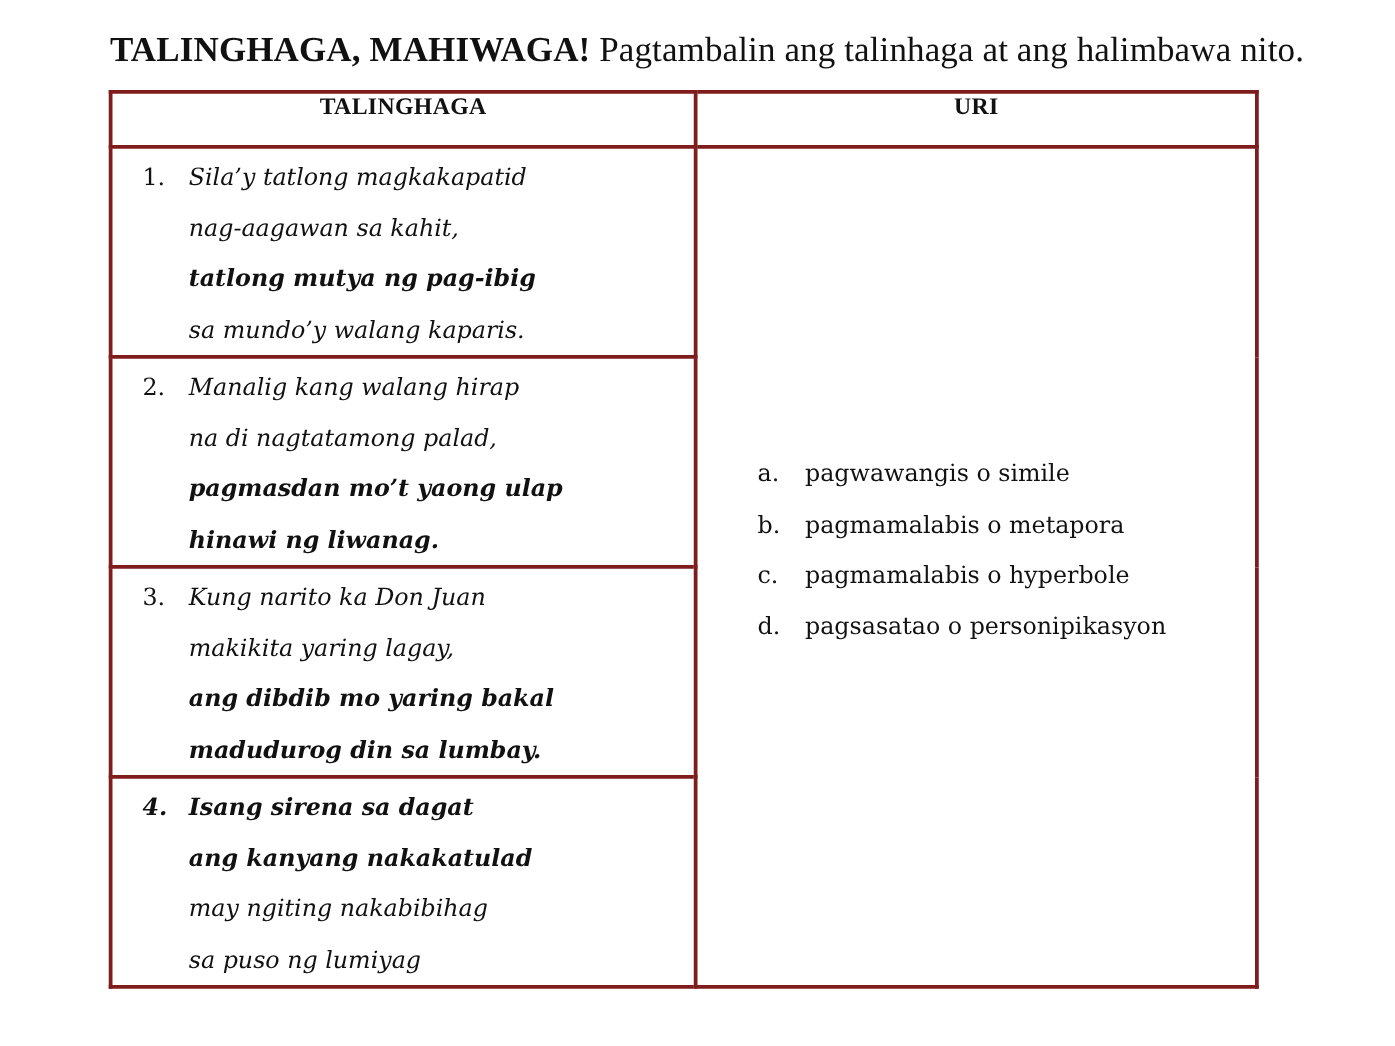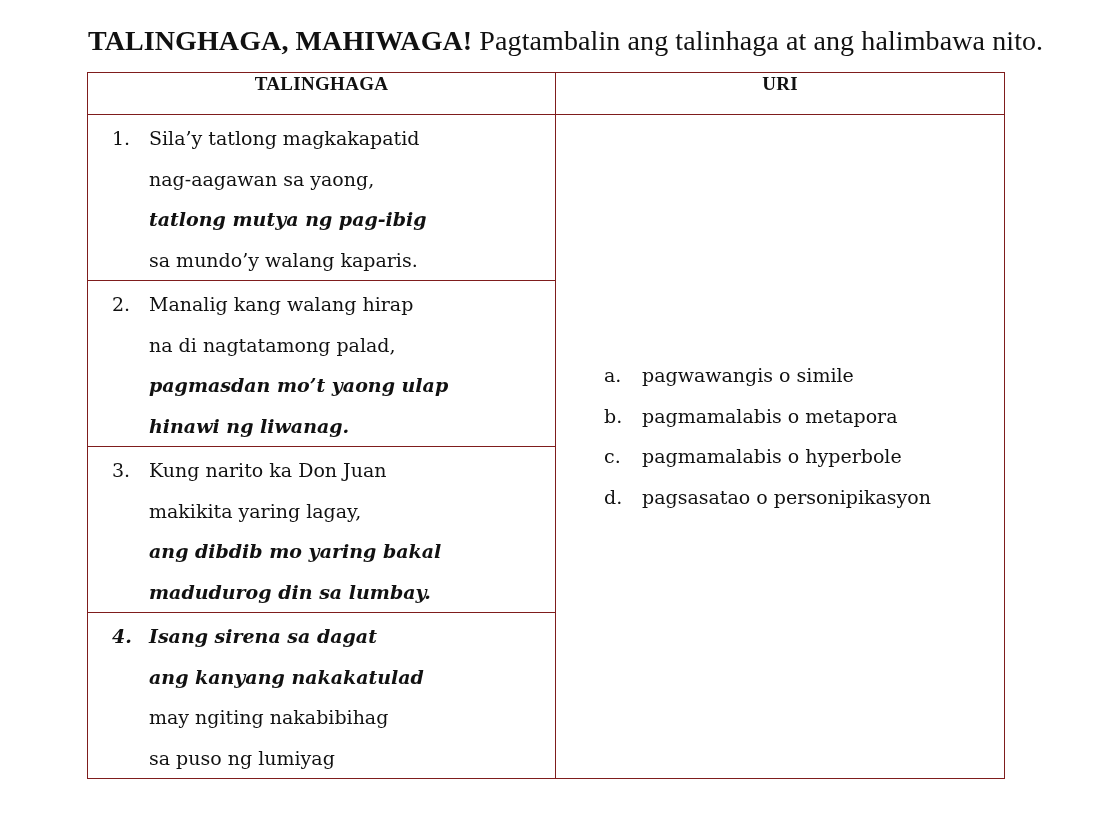--- a/index.html
+++ b/index.html
@@ -30,21 +30,21 @@
     }
     table.main {
       position: absolute;
       left: 87px;
       top: 72px;
       width: 917px;
       border-collapse: collapse;
       table-layout: fixed;
     }
     table.main td, table.main th {
-      border: 1px solid #7f1d1d;
+      border: 3px solid #7f1d1d;
       padding: 0;
       vertical-align: top;
     }
     th.head {
       height: 41px;
       font-weight: bold;
       font-size: 19px;
       text-align: center;
       vertical-align: middle;
       font-family: "Liberation Serif", "DejaVu Serif", serif;
@@ -75,20 +75,21 @@
     }
     .lines {
       margin-left: 61px;
       padding-top: 2px;
     }
     .line {
       font-size: 19px;
       line-height: 40.5px;
       height: 40.5px;
       white-space: nowrap;
+      font-style: italic;
     }
     .line.bi {
       font-weight: bold;
       font-style: italic;
     }
     td.uri-cell {
       position: relative;
     }
     .choices {
       position: absolute;
@@ -124,21 +125,21 @@
       <th class="head">URI</th>
     </tr>
   </thead>
   <tbody>
     <tr>
       <td class="item-cell">
         <div class="item">
           <span class="num">1.</span>
           <div class="lines">
             <div class="line">Sila’y tatlong magkakapatid</div>
-            <div class="line">nag-aagawan sa yaong,</div>
+            <div class="line">nag-aagawan sa kahit,</div>
             <div class="line bi">tatlong mutya ng pag-ibig</div>
             <div class="line">sa mundo’y walang kaparis.</div>
           </div>
         </div>
       </td>
       <td class="uri-cell" rowspan="4">
         <div class="choices">
           <div class="choice">
             <span class="letter">a.</span>
             <span>pagwawangis o simile</span>

